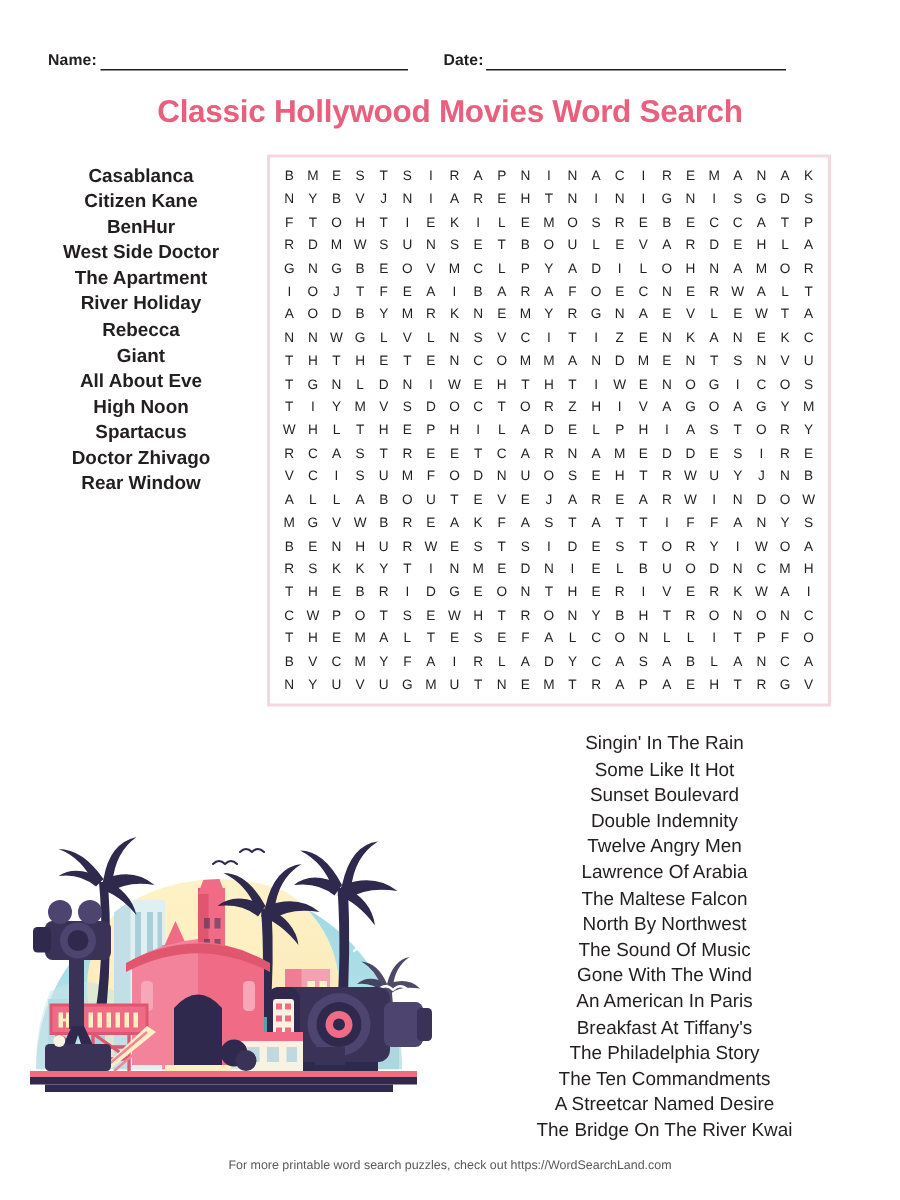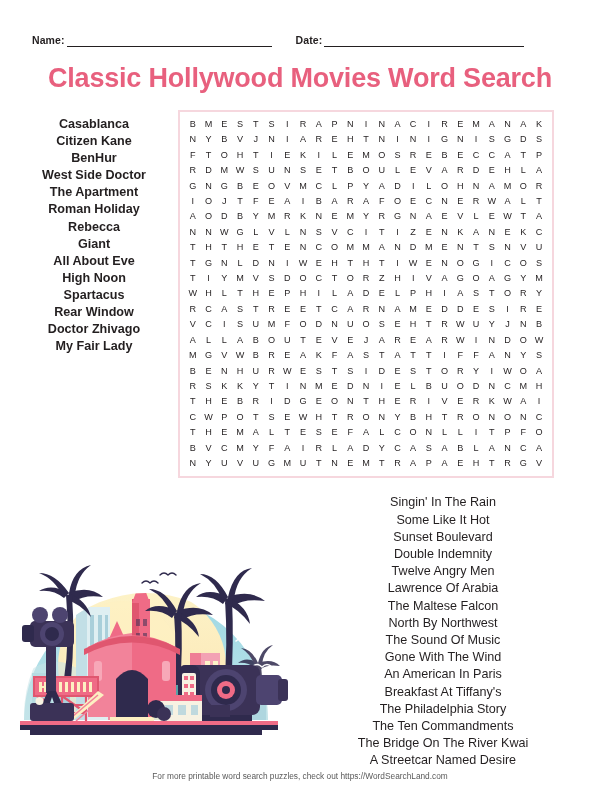--- a/index.html
+++ b/index.html
@@ -34,21 +34,21 @@
     margin-left: 2px;
   }
   .nd-name .nd-rule { width: 205px; }
   .nd-date { margin-left: 24px; }
   .nd-date .nd-rule { width: 200px; }
 
   
   .title {
     text-align: center;
     color: #e8607e;
-    font-size: 27px;
+    font-size: 21px;
     font-weight: bold;
     letter-spacing: -0.2px;
     margin-top: 16px;
   }
 
   
   .body-row {
     display: flex;
     align-items: flex-start;
     margin-top: 16px;
@@ -140,29 +140,28 @@
 <div class="title" style="color: rgb(232, 96, 126);">Classic Hollywood Movies Word Search</div>
 
 <div class="body-row">
 
   <div class="wordcol-left">
       <div>Casablanca</div>
       <div>Citizen Kane</div>
       <div>BenHur</div>
       <div>West Side Doctor</div>
       <div>The Apartment</div>
-      <div>Roman Holiday</div>
+      <div>River Holiday</div>
       <div>Rebecca</div>
       <div>Giant</div>
       <div>All About Eve</div>
       <div>High Noon</div>
       <div>Spartacus</div>
+      <div>Doctor Zhivago</div>
       <div>Rear Window</div>
-      <div>Doctor Zhivago</div>
-      <div>My Fair Lady</div>
     </div>
 
   <div class="grid-wrap" style="border-color: rgb(246, 215, 222);">
     <table class="grid">
       <tbody>
           <tr>
             <td>B</td>
             <td>M</td>
             <td>E</td>
             <td>S</td>
@@ -975,18 +974,18 @@
       <div>Twelve Angry Men</div>
       <div>Lawrence Of Arabia</div>
       <div>The Maltese Falcon</div>
       <div>North By Northwest</div>
       <div>The Sound Of Music</div>
       <div>Gone With The Wind</div>
       <div>An American In Paris</div>
       <div>Breakfast At Tiffany's</div>
       <div>The Philadelphia Story</div>
       <div>The Ten Commandments</div>
+      <div>A Streetcar Named Desire</div>
       <div>The Bridge On The River Kwai</div>
-      <div>A Streetcar Named Desire</div>
     </div>
 </div>
 
 <div class="footer">For more printable word search puzzles, check out https://WordSearchLand.com</div>
 
 </body></html>

